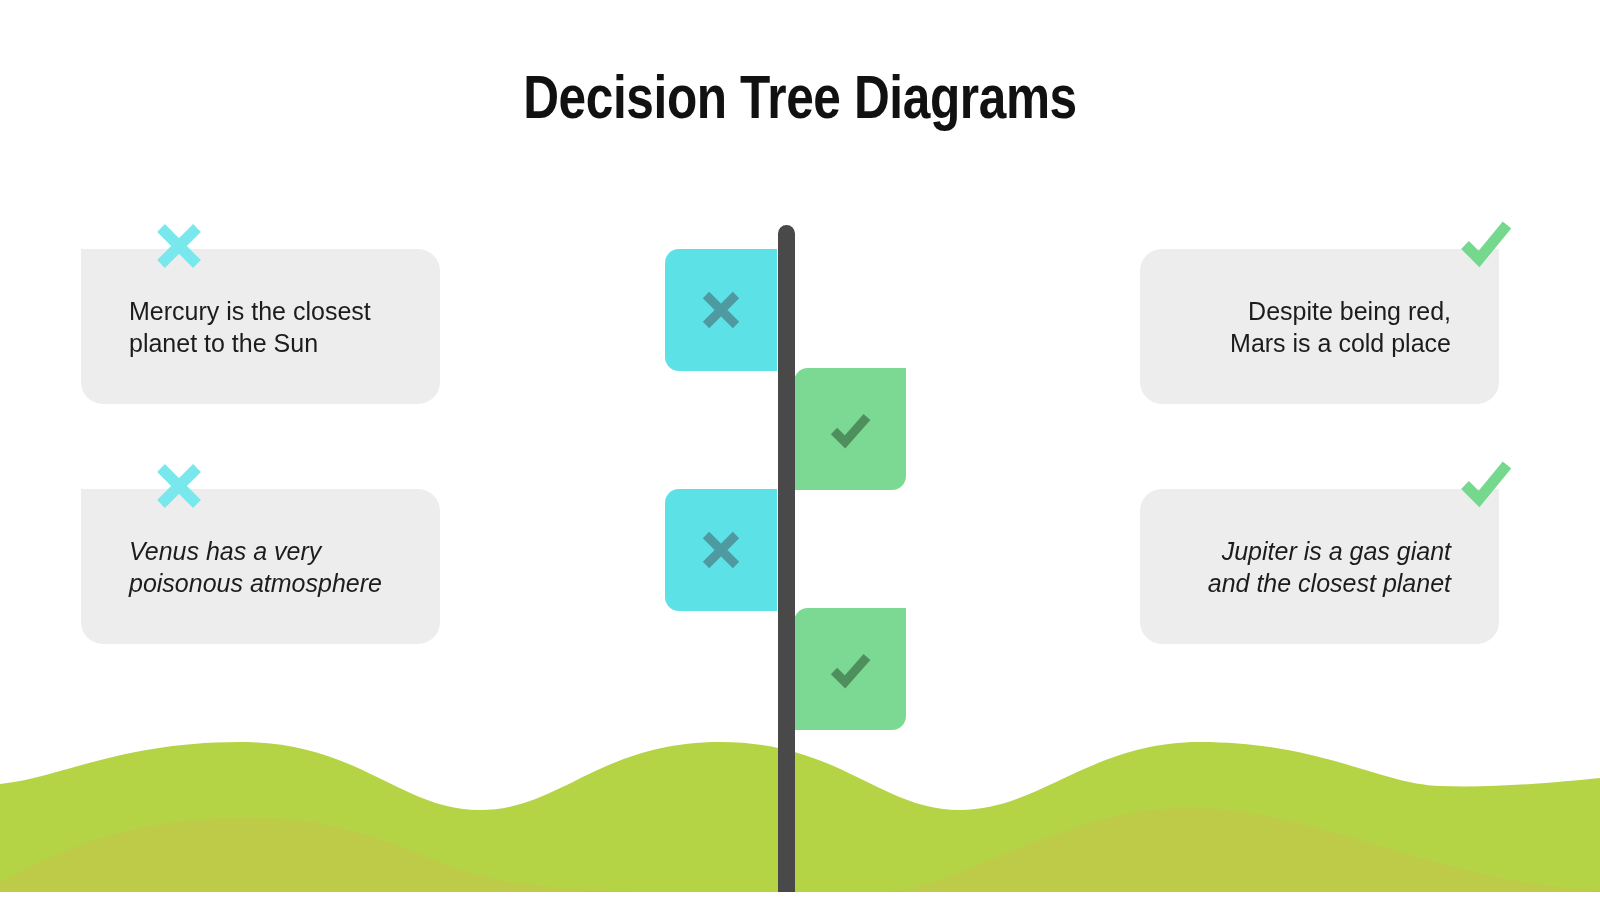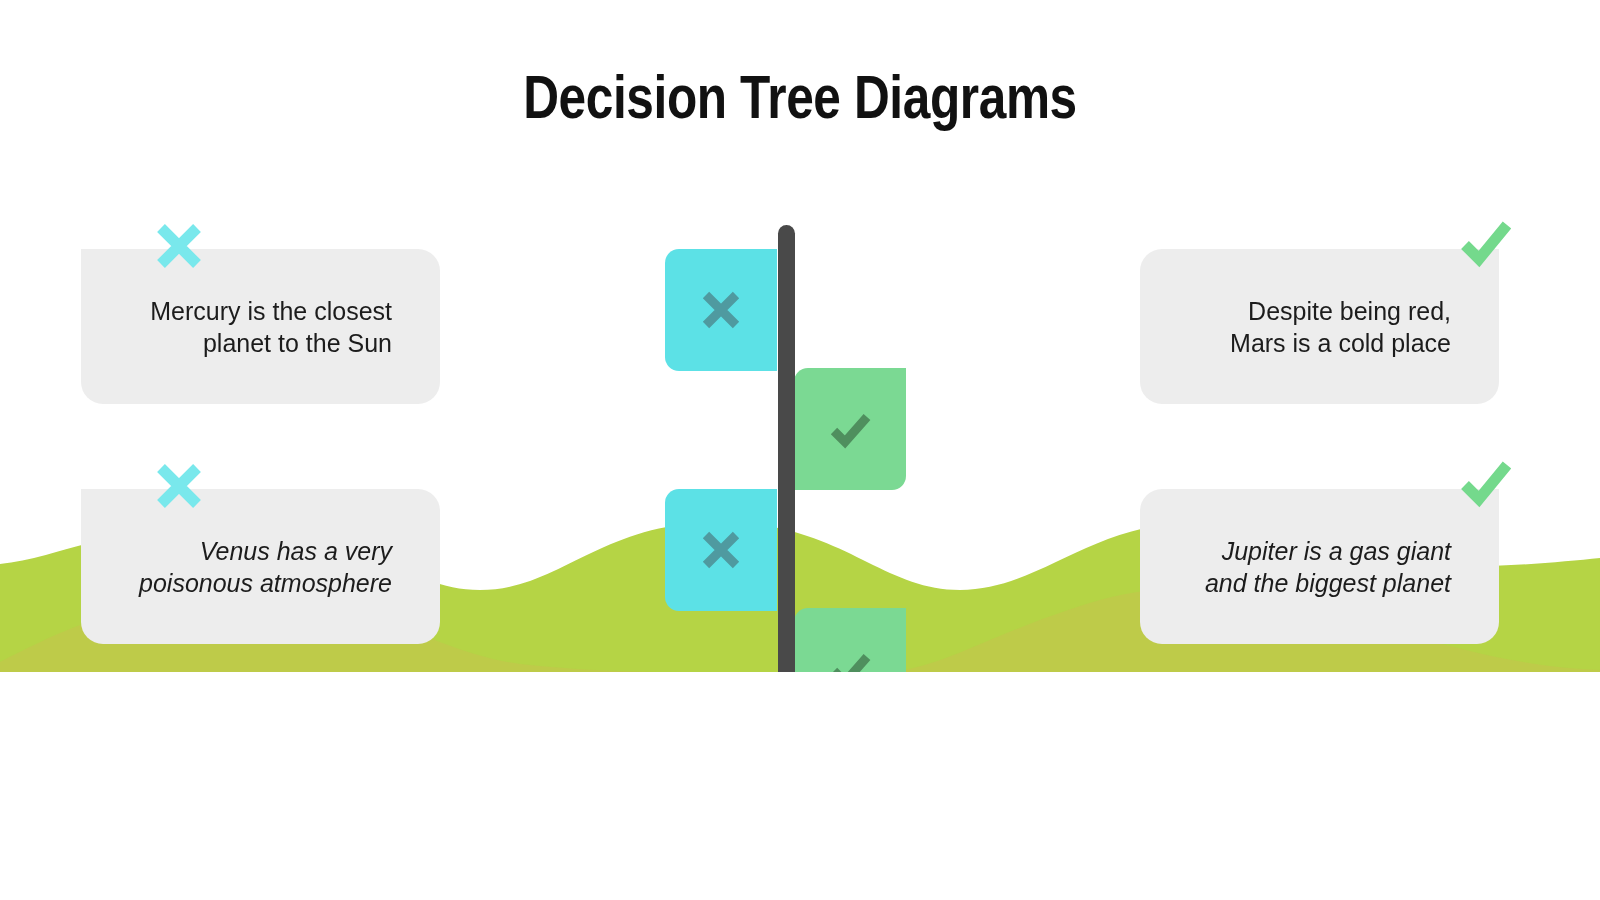--- a/index.html
+++ b/index.html
@@ -7,21 +7,21 @@
     margin: 0;
     padding: 0;
     background: #ffffff;
   }
   body {
     font-family: "Liberation Sans", sans-serif;
   }
   .slide {
     position: relative;
     width: 1600px;
-    height: 672px;
+    height: 892px;
     background: #ffffff;
     overflow: hidden;
   }
 
   
   .slide-title {
     position: absolute;
     left: 0;
     top: 64px;
     width: 1600px;
@@ -102,21 +102,21 @@
   .card-text {
     font-size: 25px;
     line-height: 1.28;
     color: #1c1c1c;
     width: 100%;
   }
   .card.left-card {
     left: 81px;
     border-radius: 0 22px 22px 22px;
   }
-  .card.left-card .card-text { text-align: right; }
+  .card.left-card .card-text { text-align: left; }
   .card.right-card {
     left: 1140px;
     border-radius: 22px 0 22px 22px;
   }
   .card.right-card .card-text { text-align: right; }
 
   .card-mark {
     position: absolute;
     width: 52px;
     height: 52px;
@@ -178,21 +178,21 @@
     </span>
     <div class="card-text">Despite being red, Mars is a cold place</div>
   </div>
 
   <div class="card right-card row2">
     <span class="card-mark tr">
       <svg viewBox="0 0 52 52" width="52" height="52">
         <path d="M6 28 L20 42 L48 8" stroke="#74d98c" stroke-width="11" stroke-linecap="butt" stroke-linejoin="miter" fill="none"></path>
       </svg>
     </span>
-    <div class="card-text">Jupiter is a gas giant and the biggest planet</div>
+    <div class="card-text">Jupiter is a gas giant and the closest planet</div>
   </div>
 
   <div class="flag left flag-r1">
     <span class="flag-glyph">
       <svg viewBox="0 0 46 46" width="46" height="46">
         <path d="M8 8 L38 38 M38 8 L8 38" stroke="#4f9aa0" stroke-width="9" stroke-linecap="butt" fill="none"></path>
       </svg>
     </span>
   </div>
 

